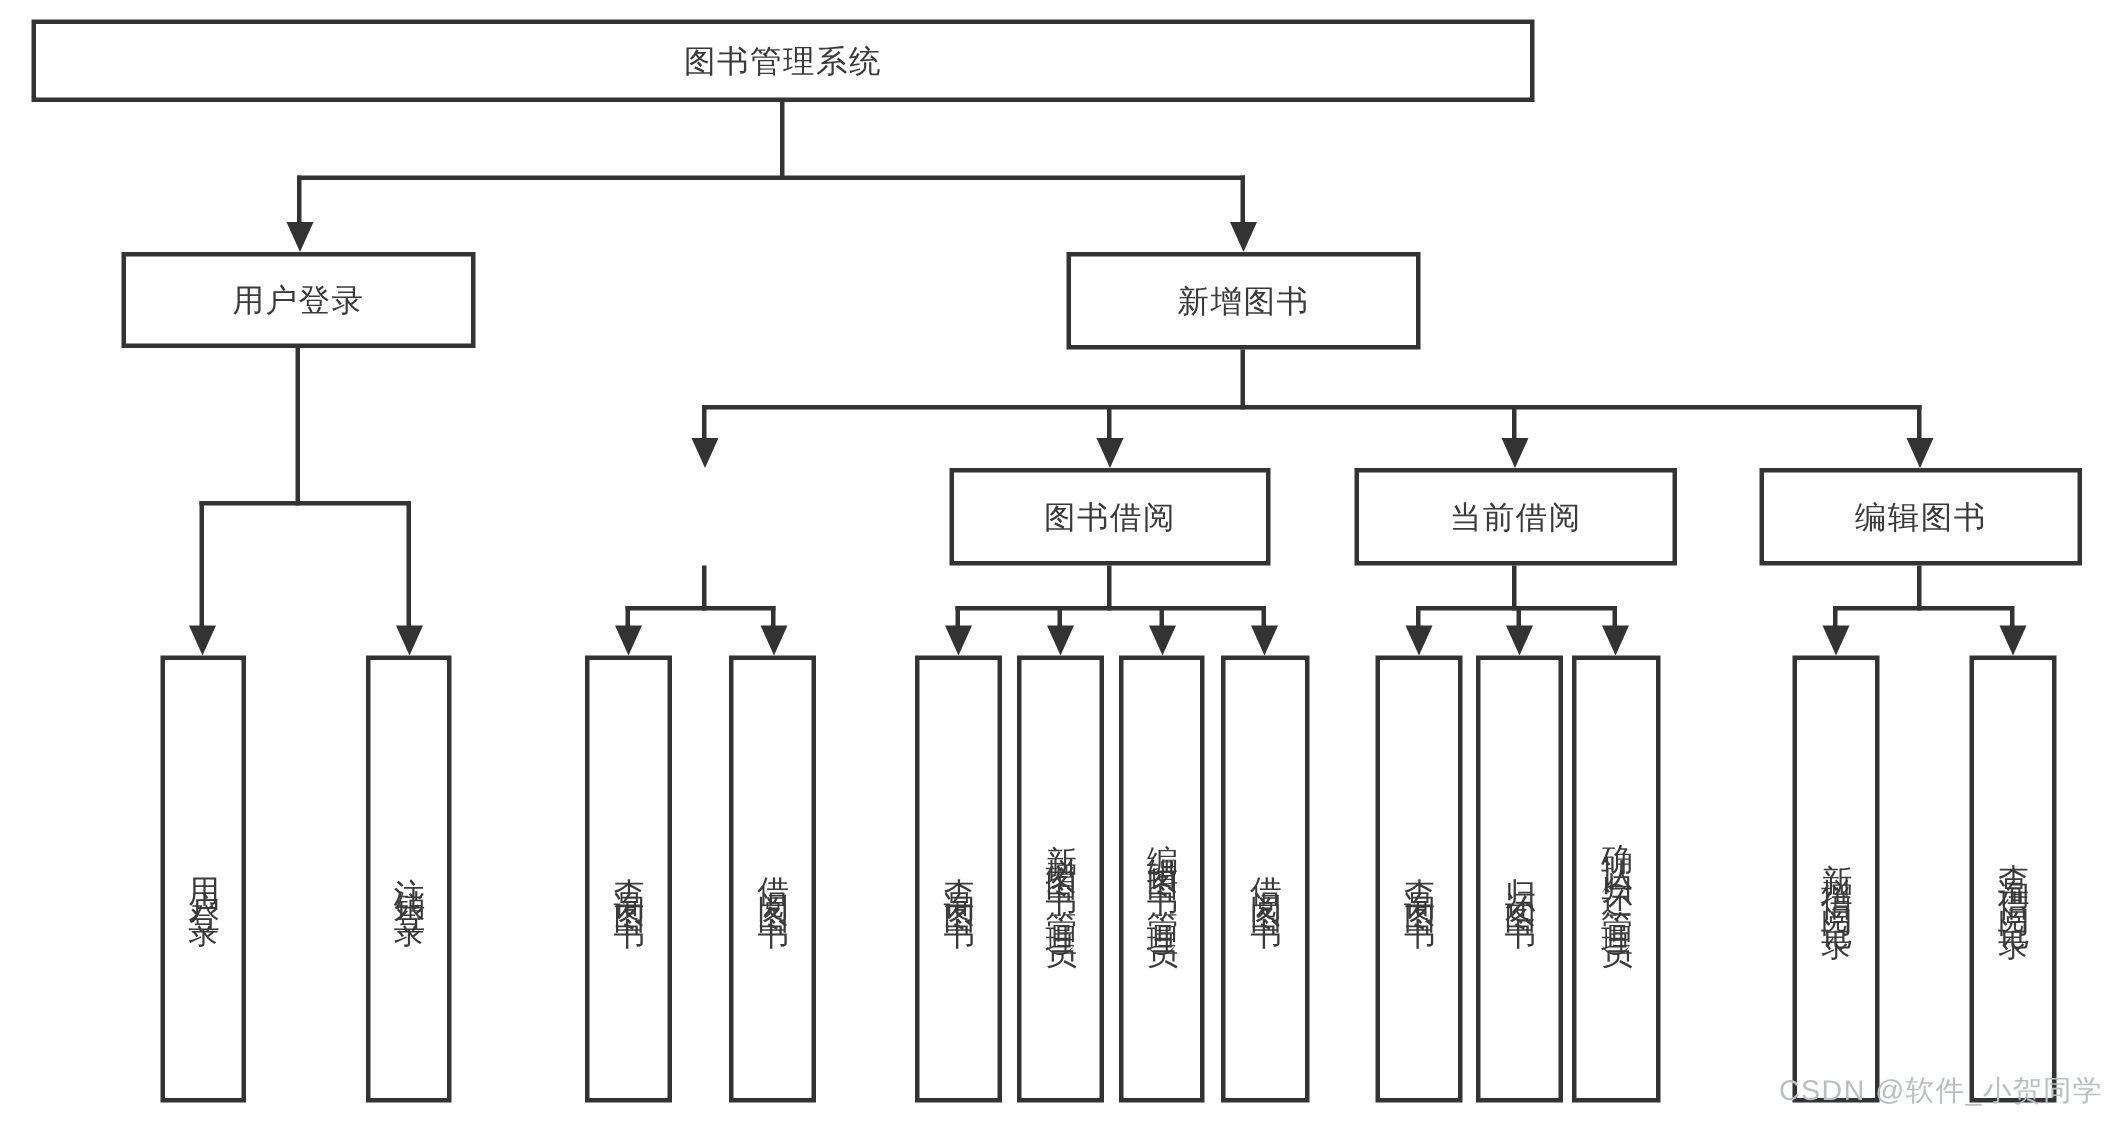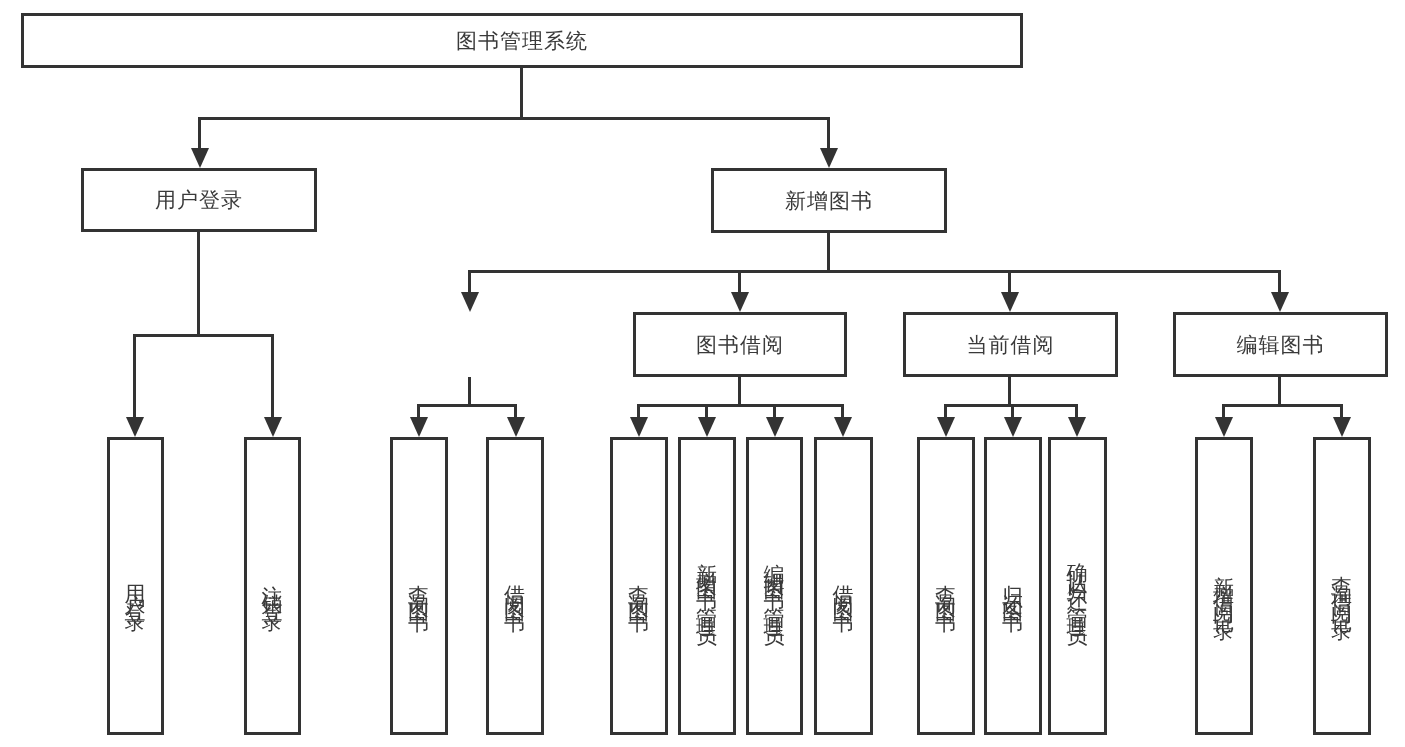--- a/index.html
+++ b/index.html
@@ -158,14 +158,15 @@
   <div class="leaf" style="left:917px; width:58px;">查询图书</div>
 
   <div class="leaf" style="left:984px; width:58px;">归还图书</div>
 
   <div class="leaf" style="left:1048px; width:59px;">确认归还（管理员）</div>
 
   <div class="leaf" style="left:1195px; width:58px;">新增借阅记录</div>
 
   <div class="leaf" style="left:1313px; width:58px;">查询借阅记录</div>
 
+  <div class="watermark">CSDN @软件_小贺同学</div>
 
 </div>
 
 </body></html>

